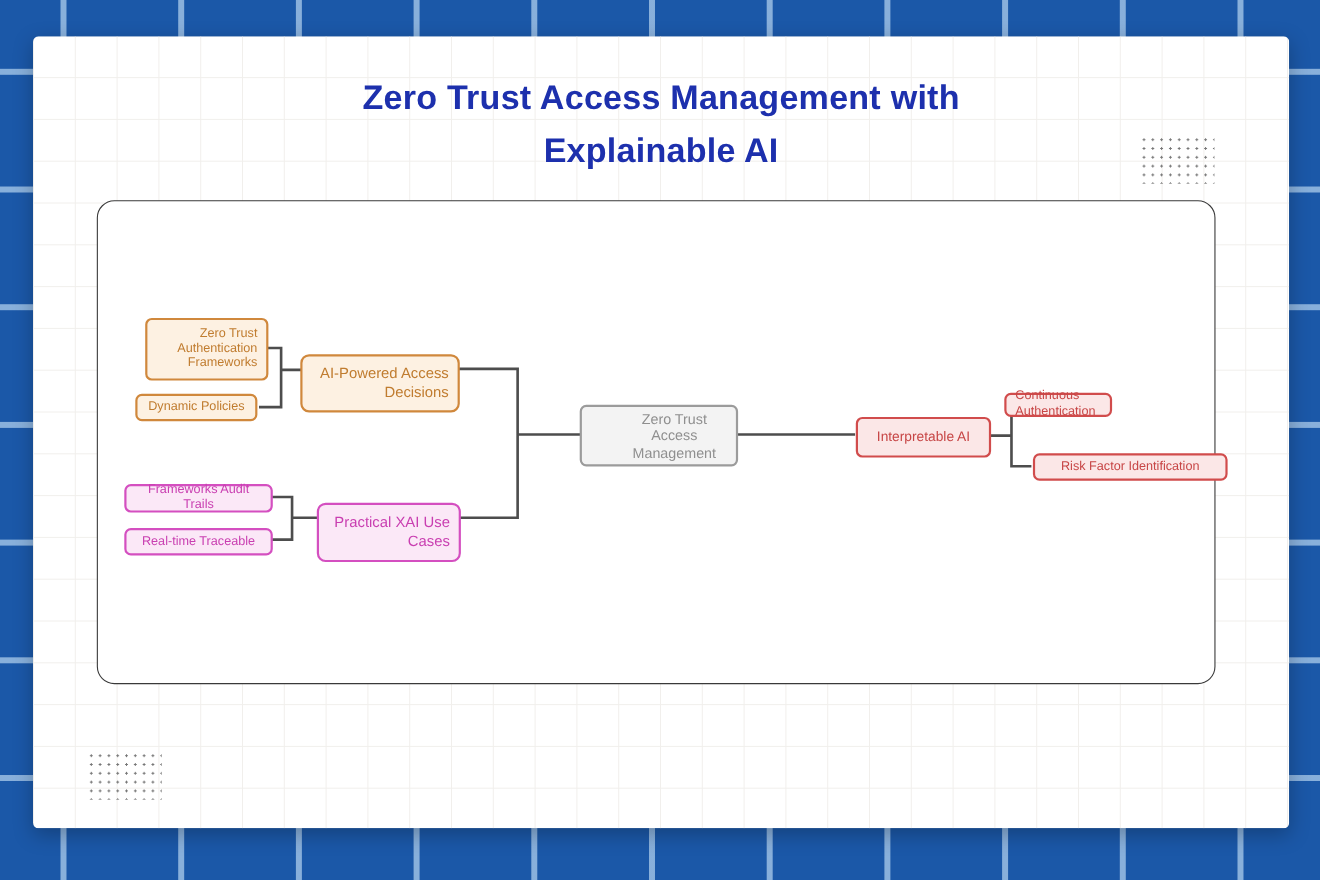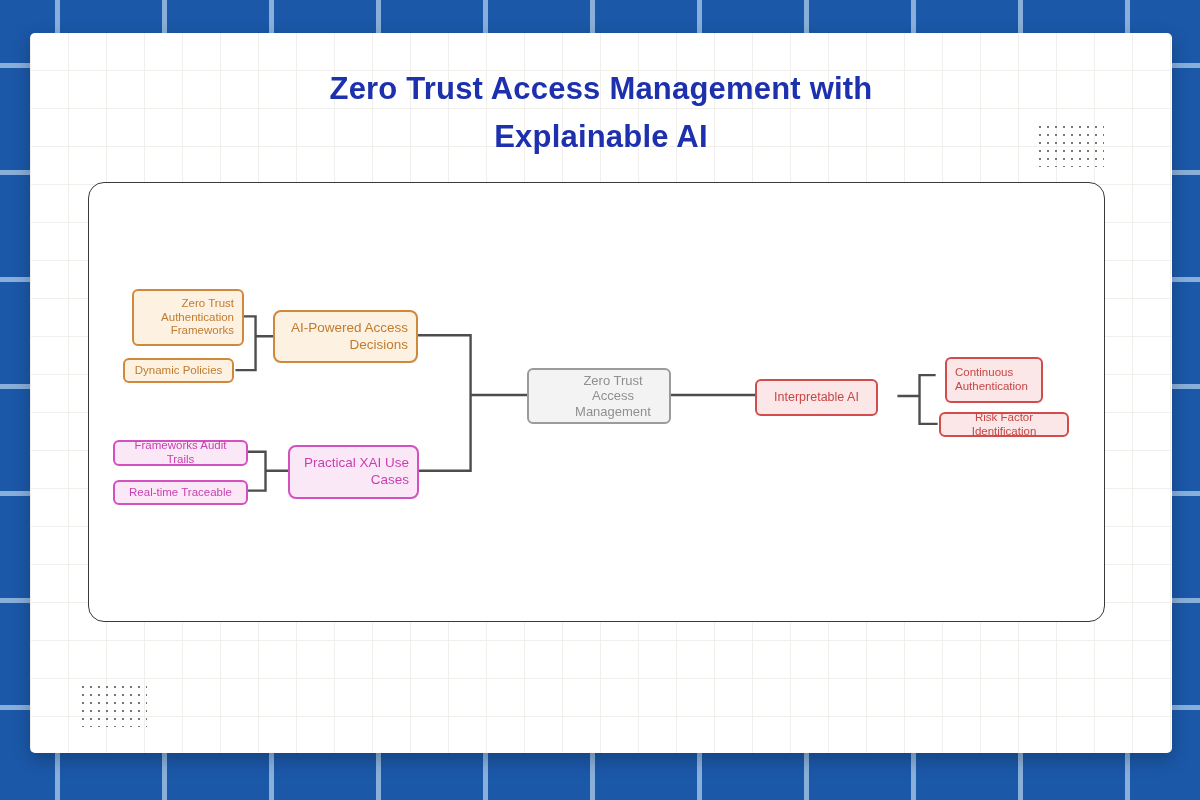--- a/index.html
+++ b/index.html
@@ -59,21 +59,21 @@
     position: absolute;
     display: flex;
     align-items: center;
     justify-content: center;
     border: 2px solid;
     border-radius: 6px;
     font-size: 11.5px;
     line-height: 1.2;
     padding: 3px 8px;
   }
-  .node.parent { font-size: 13.5px; border-radius: 8px; line-height: 1.25; }
+  .node.parent { font-size: 13.5px; border-radius: 8px; line-height: 1.25; margin-top: 12px; }
   .ta-right  { text-align: right;  justify-content: flex-end; }
   .ta-left   { text-align: left;   justify-content: flex-start; }
   .ta-center { text-align: center; }
   .orange { border-color: #d0883c; background: #fdf1e2; color: #c07c2f; }
   .pink   { border-color: #d44fc0; background: #fbe8f7; color: #c93fb1; }
   .gray   { border-color: #9b9b9b; background: #f3f3f3; color: #8f8f8f; font-size: 13px; }
   .red    { border-color: #d14c4c; background: #fbe7e7; color: #c74646; }
   .red.main { font-size: 12.5px; }
   .logo {
     position: absolute;
@@ -131,22 +131,22 @@
     <div class="node orange parent ta-right" style="left:184px; top:127px; width:145px; height:53px;">AI-Powered Access Decisions</div>
 
     <div class="node pink ta-center" style="left:24px; top:257px; width:135px; height:26px;">Frameworks Audit Trails</div>
 
     <div class="node pink ta-center" style="left:24px; top:297px; width:135px; height:25px;">Real-time Traceable</div>
 
     <div class="node pink parent ta-right" style="left:199px; top:262px; width:131px; height:54px;">Practical XAI Use Cases</div>
 
     <div class="node gray ta-center" style="left:438px; top:185px; width:144px; height:56px;padding-left:36px;">Zero Trust Access Management</div>
 
-    <div class="node red main ta-center" style="left:666px; top:196px; width:123px; height:37px;">Interpretable AI</div>
+    <div class="node red main ta-center" style="left:689px; top:196px; width:123px; height:37px;">Interpretable AI</div>
 
-    <div class="node red ta-left" style="left:856px; top:174px; width:98px; height:46px;">Continuous Authentication</div>
+    <div class="node red ta-left" style="left:824px; top:174px; width:98px; height:22px;">Continuous Authentication</div>
 
-    <div class="node red ta-center" style="left:850px; top:229px; width:130px; height:25px;">Risk Factor Identification</div>
+    <div class="node red ta-center" style="left:850px; top:229px; width:177px; height:25px;">Risk Factor Identification</div>
 
   </div>
 
 
 </div>
 
 </body></html>

